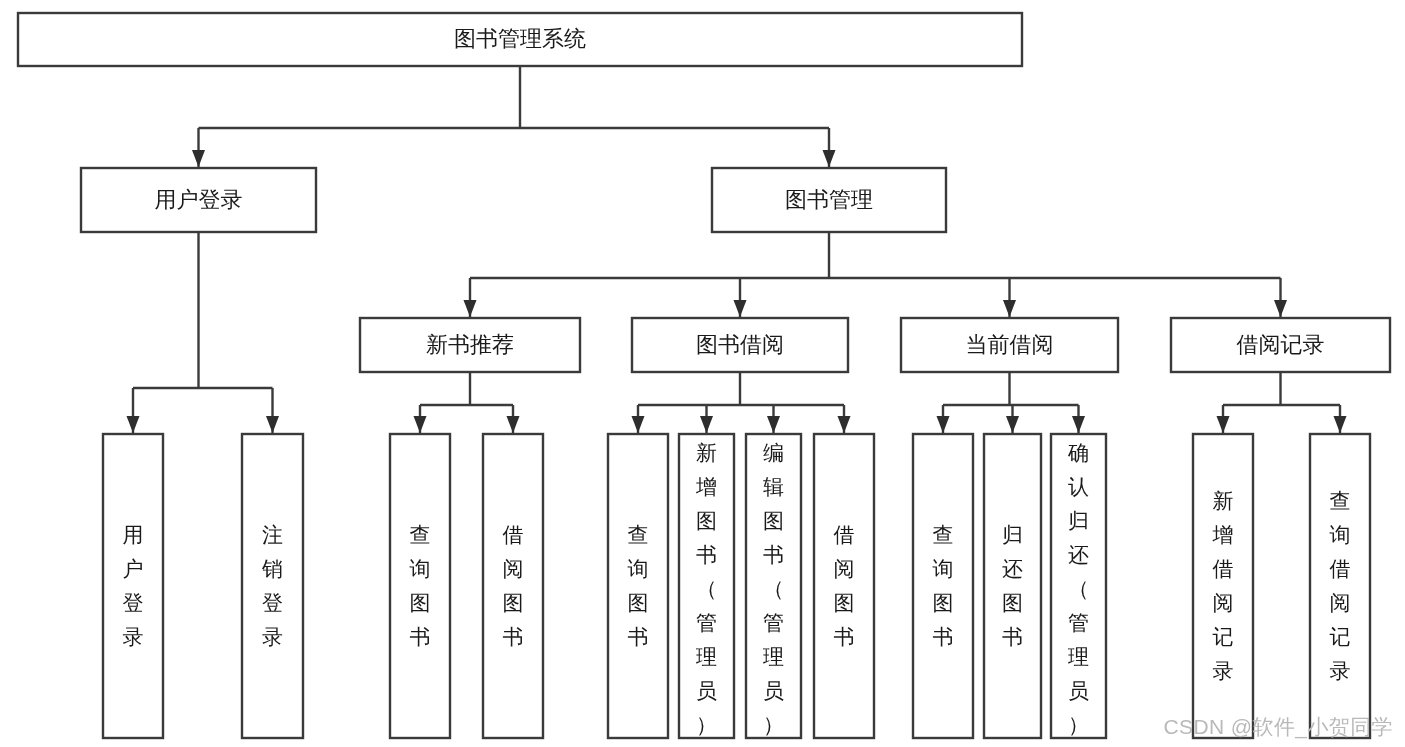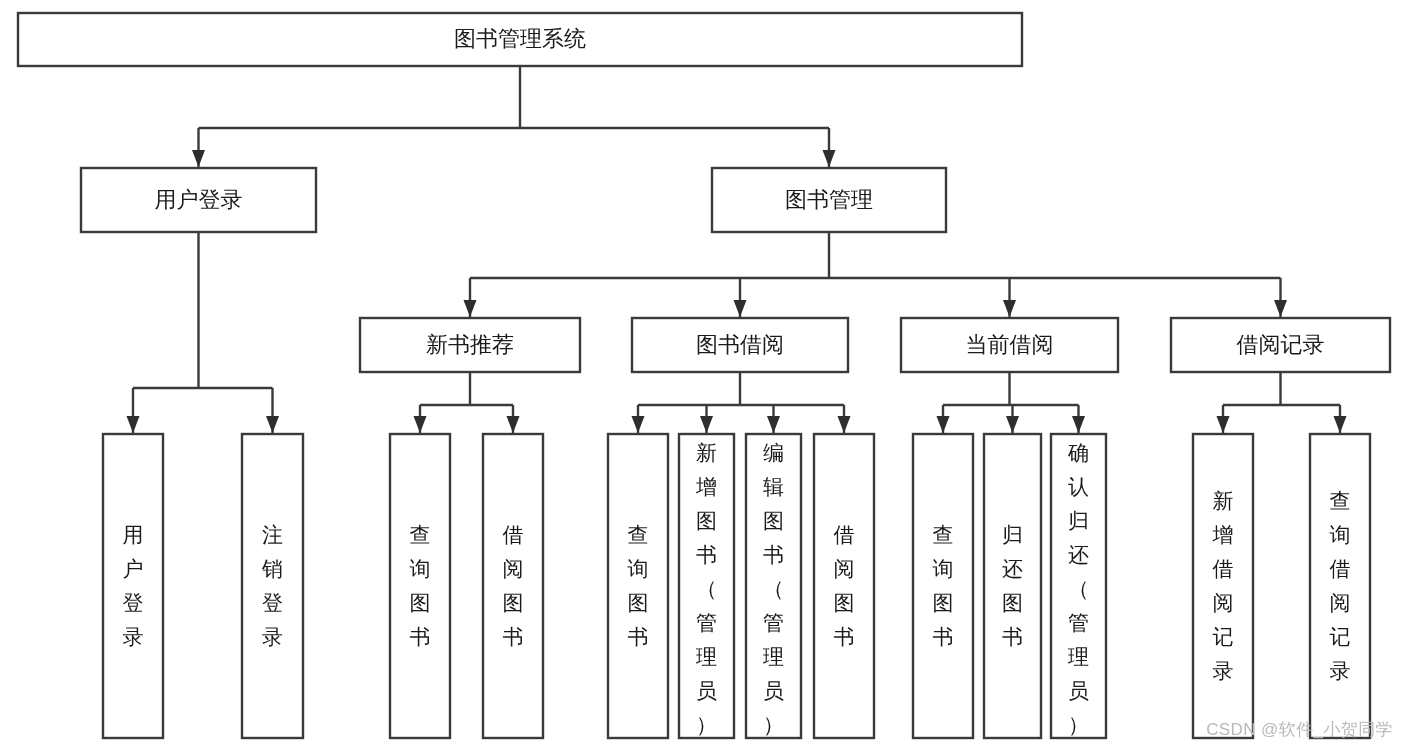--- a/index.html
+++ b/index.html
@@ -53,21 +53,21 @@
     font-family: "Liberation Sans", "DejaVu Sans", sans-serif;
     font-size: 21px;
     fill: #1a1a1a;
     text-anchor: middle;
   }
   .watermark-text {
     position: absolute;
     right: 12px;
     bottom: 6px;
     font-family: "Liberation Sans", "DejaVu Sans", sans-serif;
-    font-size: 17px;
+    font-size: 21px;
     color: #b9b9b9;
     letter-spacing: 0.4px;
     white-space: nowrap;
     user-select: none;
   }
 </style>
 </head>
 <body>
 
 <div id="diagram-root">

